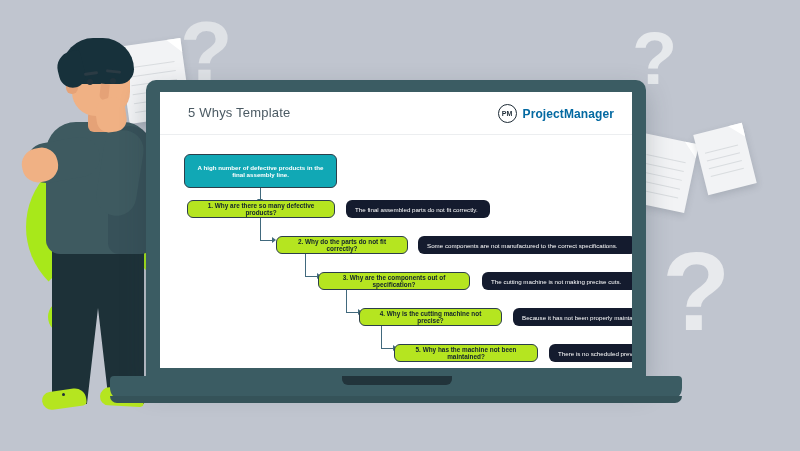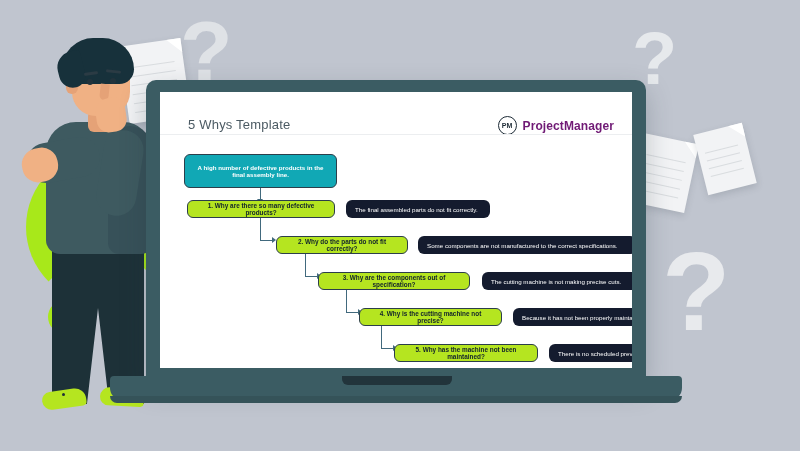--- a/index.html
+++ b/index.html
@@ -68,26 +68,26 @@
   .screen{position:absolute;left:14px;top:12px;right:14px;bottom:12px;background:#ffffff;overflow:hidden;}
   .base{position:absolute;left:-36px;top:296px;width:572px;height:24px;background:#3b5c63;
         border-radius:4px 4px 12px 12px;}
   .base-lip{position:absolute;left:-36px;top:316px;width:572px;height:7px;background:#355359;
         border-radius:0 0 14px 14px;}
   .trackpad{position:absolute;left:196px;top:296px;width:110px;height:9px;background:#22343b;
         border-radius:0 0 6px 6px;}
 
   
   .doc{position:absolute;inset:0;background:#fff;}
-  .doc-head{position:absolute;left:0;right:0;top:12px;height:42px;background:#fff;}
+  .doc-head{position:absolute;left:0;right:0;top:0;height:42px;background:#fff;}
   .doc-title{position:absolute;left:28px;top:13px;font-size:13px;color:#4b5a63;letter-spacing:.2px;}
   .brand{position:absolute;right:18px;top:12px;display:flex;align-items:center;gap:6px;}
   .brand-mark{width:17px;height:17px;border:1.7px solid #1d2b36;border-radius:50%;
         display:flex;align-items:center;justify-content:center;font-size:7px;font-weight:700;color:#1d2b36;}
-  .brand-name{font-size:12px;font-weight:700;color:#701a75;letter-spacing:.1px;}
+  .brand-name{font-size:12px;font-weight:700;color:#0369a1;letter-spacing:.1px;}
   .doc-rule{position:absolute;left:0;right:0;top:42px;height:1px;background:#eceef0;}
 
   .canvas{position:absolute;left:0;top:43px;right:0;bottom:0;}
 
   .node{position:absolute;box-sizing:border-box;display:flex;align-items:center;
         justify-content:center;text-align:center;}
   .q-node{background:#b5e520;border:1px solid #2c3e4a;border-radius:6px;
         color:#10212c;font-size:6.4px;font-weight:700;padding:0 6px;}
   .a-node{background:#141b2e;border-radius:6px;color:#ffffff;font-size:6.2px;
         font-weight:400;padding:0 9px;justify-content:flex-start;text-align:left;}

